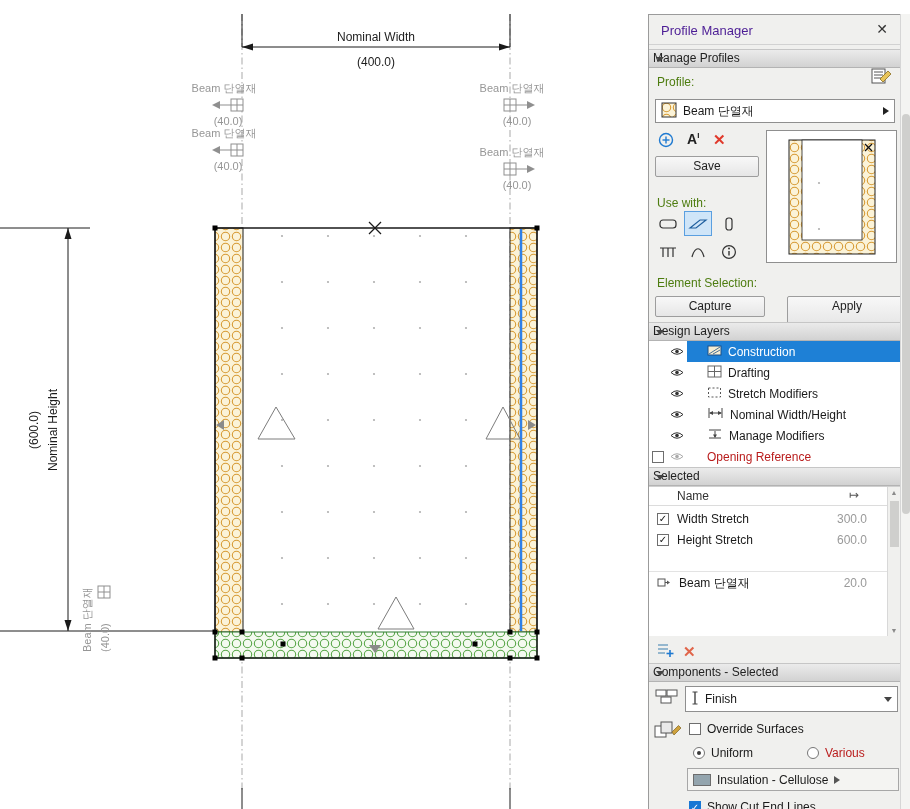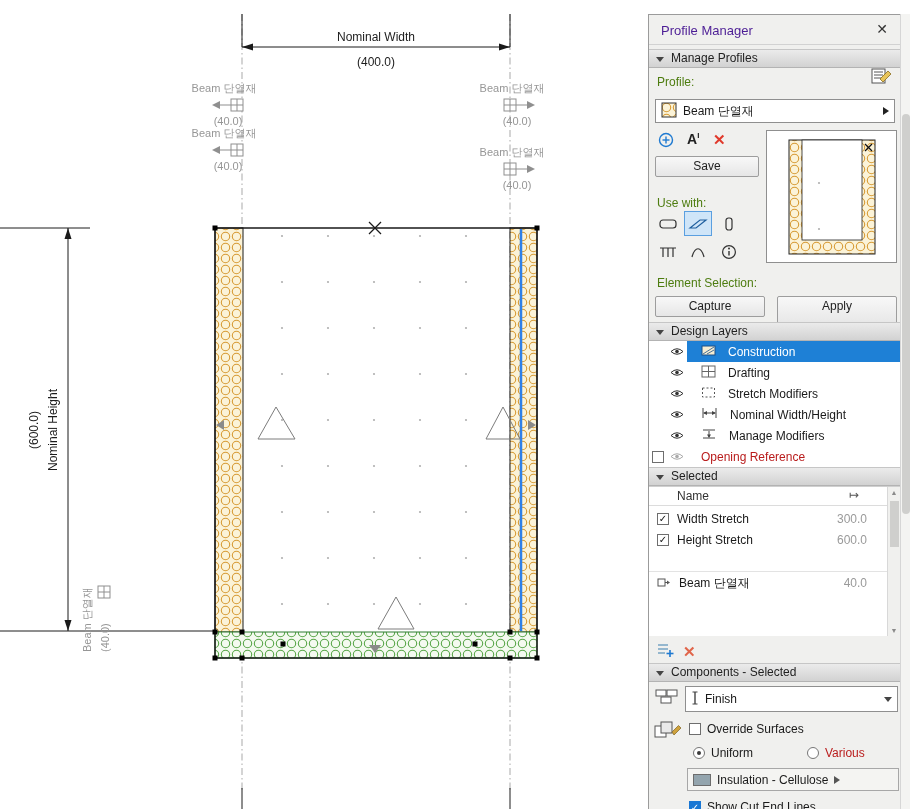--- a/index.html
+++ b/index.html
@@ -13,38 +13,38 @@
 
   
   #panel{position:absolute;left:648px;top:14px;width:252px;height:795px;background:#f0f0ee;
          border-left:1px solid #9b9b9b;border-top:1px solid #9b9b9b;font-size:12px;color:#1a1a1a;overflow:hidden}
   #vscroll{position:absolute;left:900px;top:14px;width:10px;height:795px;background:#f4f4f2;border-left:1px solid #d6d6d6}
   .vthumb{position:absolute;left:1px;top:100px;width:8px;height:400px;background:#cfcfcd;border-radius:4px}
   .titlebar{position:absolute;top:0;left:0;right:0;height:30px;border-bottom:1px solid #d2d2d2}
   .title{position:absolute;left:12px;top:8px;font-size:13px;color:#4c1d95}
   .close{position:absolute;right:12px;top:6px;font-size:14px;color:#333;cursor:pointer}
   .secthdr{position:absolute;left:0;right:0;height:19px;background:linear-gradient(#ebebeb,#d2d2d2);
-           border-top:1px solid #c6c6c6;border-bottom:1px solid #b3b3b3;line-height:17px;padding-left:22px;color:#222}
+           border-top:1px solid #c6c6c6;border-bottom:1px solid #b3b3b3;line-height:17px;padding-left:4px;color:#222}
   .chev{position:absolute;left:7px;top:7px;width:0;height:0;border-left:4px solid transparent;border-right:4px solid transparent;border-top:5px solid #444}
   .lbl{position:absolute;color:#4d7c0f}
   .btn{position:absolute;background:linear-gradient(#f8f8f8,#e6e6e6);border:1px solid #9d9d9d;border-radius:2px;
        text-align:center;color:#222;line-height:19px;font-size:12px;cursor:pointer}
   .combo{position:absolute;background:#fff;border:1px solid #8f8f8f;display:flex;align-items:center;padding:0 5px;gap:6px;cursor:pointer}
   .combo .grow{flex:1;white-space:nowrap;overflow:hidden}
   .rarr{width:0;height:0;border-top:4px solid transparent;border-bottom:4px solid transparent;border-left:6px solid #222}
   .darr{width:0;height:0;border-left:4px solid transparent;border-right:4px solid transparent;border-top:5px solid #444}
   .preview{position:absolute;top:115px;left:117px;width:131px;height:133px;background:#fff;border:1px solid #8f8f8f}
   .uw{position:absolute;width:28px;height:25px;display:flex;align-items:center;justify-content:center;border:1px solid transparent;cursor:pointer}
   .uw.sel{border-color:#5a9fe0;background:#cfe5f8}
   .xred{color:#e0392b;font-weight:bold;font-size:15px;line-height:15px}
   .layerlist{position:absolute;top:326px;left:0;right:0;height:126px;background:#fff;overflow:hidden}
   .lrow{position:absolute;left:0;right:0;height:21px;display:flex;align-items:center;cursor:pointer}
   .cbslot{width:17px;display:flex;justify-content:center}
   .eye{width:21px;display:flex;justify-content:center}
-  .lbody{flex:1;height:21px;display:flex;align-items:center;gap:12px;padding-left:14px}
+  .lbody{flex:1;height:21px;display:flex;align-items:center;gap:6px;padding-left:20px}
   .lbody.sel{background:#1e80d6;color:#fff}
   .gray{color:#b91c1c}
   .ck{width:12px;height:12px;border:1px solid #6e6e6e;background:#fff;font-size:10px;line-height:10px;text-align:center;color:#111}
   .ckblue{width:12px;height:12px;background:#1977d4;border:1px solid #1977d4;color:#fff;font-size:10px;line-height:11px;text-align:center}
   .modtable{position:absolute;top:471px;left:0;right:0;height:150px;background:#fff;border-top:1px solid #cfcfcf}
   .mhdr{position:absolute;top:0;left:0;right:13px;height:19px;border-bottom:1px solid #dcdcdc;color:#333}
   .mrow{position:absolute;left:0;right:13px;height:20px;display:flex;align-items:center;gap:8px;padding-left:8px}
   .mval{position:absolute;right:20px;color:#9a9a9a}
   .modsep{position:absolute;left:0;right:13px;top:84px;border-top:1px solid #e3e3e3}
   .tscroll{position:absolute;right:0;top:0;bottom:0;width:13px;background:#f0f0ee;border-left:1px solid #d8d8d8;font-size:7px;color:#8a8a8a;text-align:center}
@@ -274,21 +274,21 @@
     <div class="uw" style="top:224px;left:66px">
       <svg width="16" height="16">
           <circle cx="8" cy="8" r="6.4" fill="none" stroke="#333" stroke-width="1.2"></circle>
         <line x1="8" y1="7" x2="8" y2="11.5" stroke="#333" stroke-width="1.4"></line>
           <circle cx="8" cy="4.6" r="1" fill="#333"></circle>
         </svg>
     </div>
 
     <div class="lbl" style="top:261px;left:8px">Element Selection:</div>
     <div class="btn" style="top:281px;left:6px;width:110px;height:21px">Capture</div>
-    <div class="btn" style="top:281px;left:128px;width:120px;height:30px">Apply</div>
+    <div class="btn" style="top:281px;left:138px;width:120px;height:30px">Apply</div>
 
     <div class="secthdr" style="top:307px">
       <span class="chev"></span>
       <span>Design Layers</span>
     </div>
 
     <div class="layerlist">
       <div class="lrow" style="top:0">
         <span class="cbslot"></span>
         <span class="eye">
@@ -423,21 +423,21 @@
       <div class="modsep"></div>
       <div class="mrow" style="top:86px">
         <span>
           <svg width="14" height="12">
               <rect x="1" y="3" width="7" height="7" fill="none" stroke="#555"></rect>
               <line x1="8" y1="6.5" x2="12" y2="6.5" stroke="#555"></line>
               <polygon points="13,6.5 10,4.5 10,8.5" fill="#555"></polygon>
             </svg>
         </span>
         <span>Beam 단열재</span>
-        <span class="mval">40.0</span>
+        <span class="mval">20.0</span>
       </div>
       <div class="tscroll">
         <div style="position:absolute;top:2px;left:0;right:0">▲</div>
         <div class="tthumb"></div>
         <div style="position:absolute;bottom:2px;left:0;right:0">▼</div>
       </div>
     </div>
 
     <span style="position:absolute;top:627px;left:8px">
       <svg width="18" height="16">

